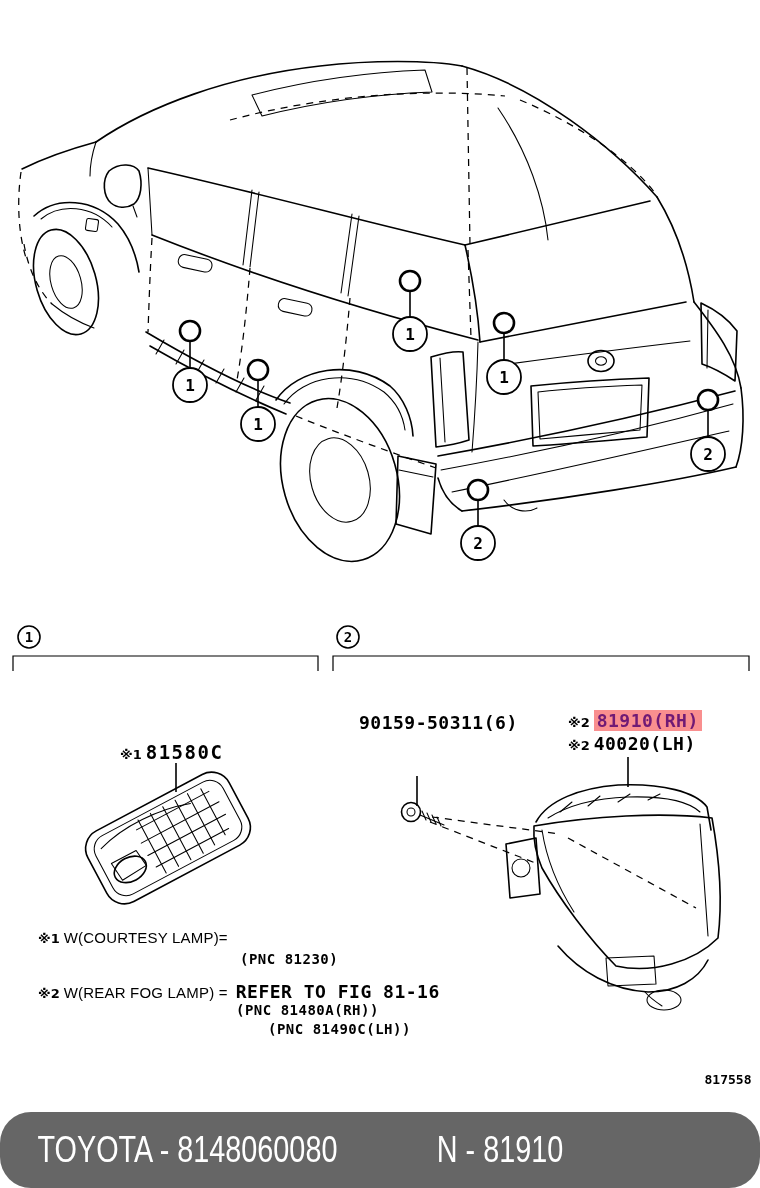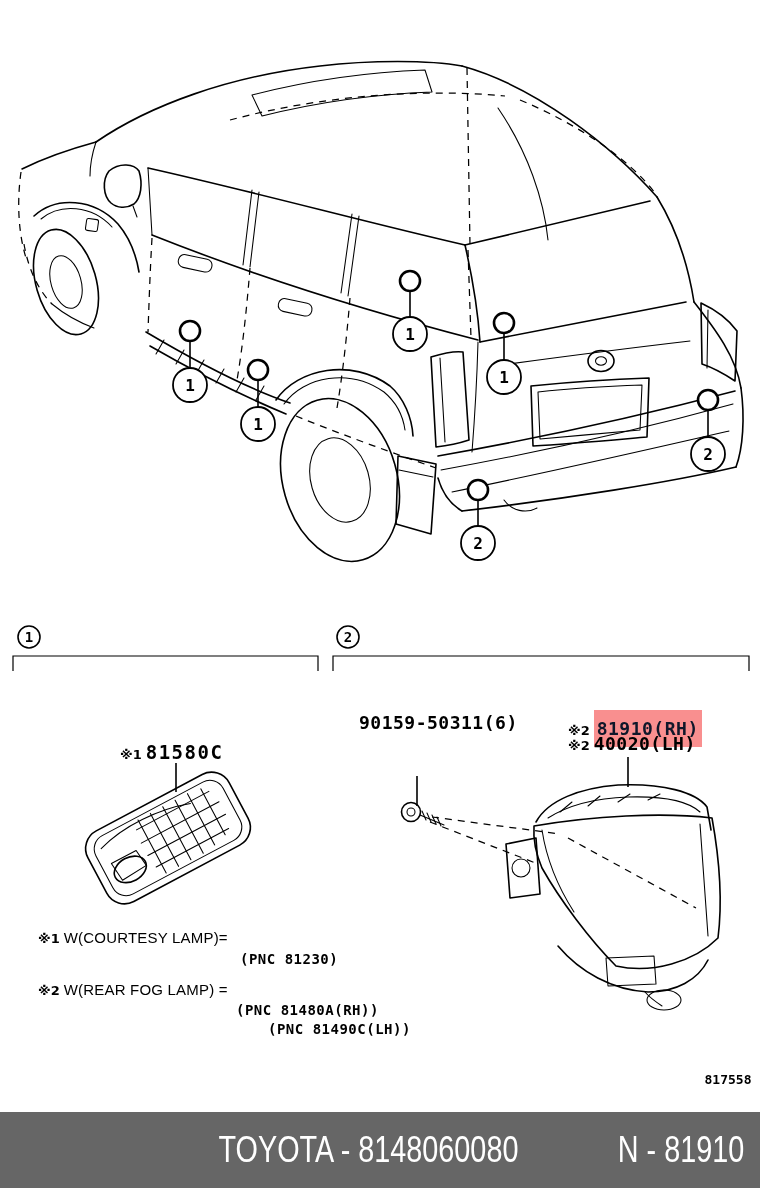--- a/index.html
+++ b/index.html
@@ -12,28 +12,28 @@
   svg .co-line{stroke:#000;stroke-width:1.6;}
   svg .co-bubble{fill:#fff;stroke:#000;stroke-width:1.8;}
   svg .co-num{font:bold 16px "DejaVu Sans Mono",monospace;fill:#000;text-anchor:middle;}
   svg .sec-circle{fill:#fff;stroke:#000;stroke-width:1.6;}
   svg .sec-num{font:bold 14px "DejaVu Sans Mono",monospace;fill:#000;text-anchor:middle;}
   svg .bracket{stroke:#000;stroke-width:1.2;fill:none;}
   .label{position:absolute;display:flex;align-items:baseline;white-space:nowrap;}
   .refmark{font-weight:bold;font-size:13px;font-family:"DejaVu Sans","Liberation Sans",sans-serif;margin-right:4px;}
   .pn-lg{font-weight:bold;font-size:19px;letter-spacing:1.5px;font-family:"DejaVu Sans Mono",monospace;}
   .pn-md{font-weight:bold;font-size:18px;letter-spacing:0.5px;font-family:"DejaVu Sans Mono",monospace;}
-  .hl{background:#f98f8f;color:#0f172a;padding:8px 3px;}
+  .hl{background:#f98f8f;color:#701a75;padding:0 3px;}
   .cond{font-size:15px;font-family:"Liberation Sans",sans-serif;letter-spacing:0.2px;margin-right:8px;font-weight:normal;}
   .refer{font-weight:bold;font-size:18px;letter-spacing:0.5px;font-family:"DejaVu Sans Mono",monospace;}
   .pnc{font-weight:bold;font-size:14px;letter-spacing:0.5px;font-family:"DejaVu Sans Mono",monospace;}
   .pagecode{position:absolute;left:700px;top:1072px;width:56px;text-align:center;
             font-weight:bold;font-size:13px;font-family:"DejaVu Sans Mono",monospace;}
   .footer{position:absolute;left:0;top:1112px;width:760px;height:76px;background:#666666;
-          display:flex;align-items:center;justify-content:flex-end;gap:46px;}
+          display:flex;align-items:center;justify-content:flex-start;gap:46px;border-radius:31px;}
   .footer span{display:inline-block;color:#ffffff;font-size:36px;font-family:"Liberation Sans",sans-serif;
                transform:scaleX(0.8);letter-spacing:0;}
 </style>
 </head>
 <body>
 
 <div class="page">
 
   <svg width="760" height="1110" viewBox="0 0 760 1110">
 
@@ -250,20 +250,21 @@
     <span class="refmark">※1</span>
     <span class="cond">W(COURTESY LAMP)=</span>
   </div>
   <div class="label" style="left:240px;top:951px;">
     <span class="pnc">(PNC 81230)</span>
   </div>
 
   <div class="label" style="left:38px;top:981px;">
     <span class="refmark">※2</span>
     <span class="cond">W(REAR FOG LAMP) =</span>
+    <span class="refer">REFER TO FIG 81-16</span>
   </div>
   <div class="label" style="left:236px;top:1002px;">
     <span class="pnc">(PNC 81480A(RH))</span>
   </div>
   <div class="label" style="left:236px;top:1021px;margin-left:32px;">
     <span class="pnc">(PNC 81490C(LH))</span>
   </div>
 
   
   <div class="pagecode">817558</div>

